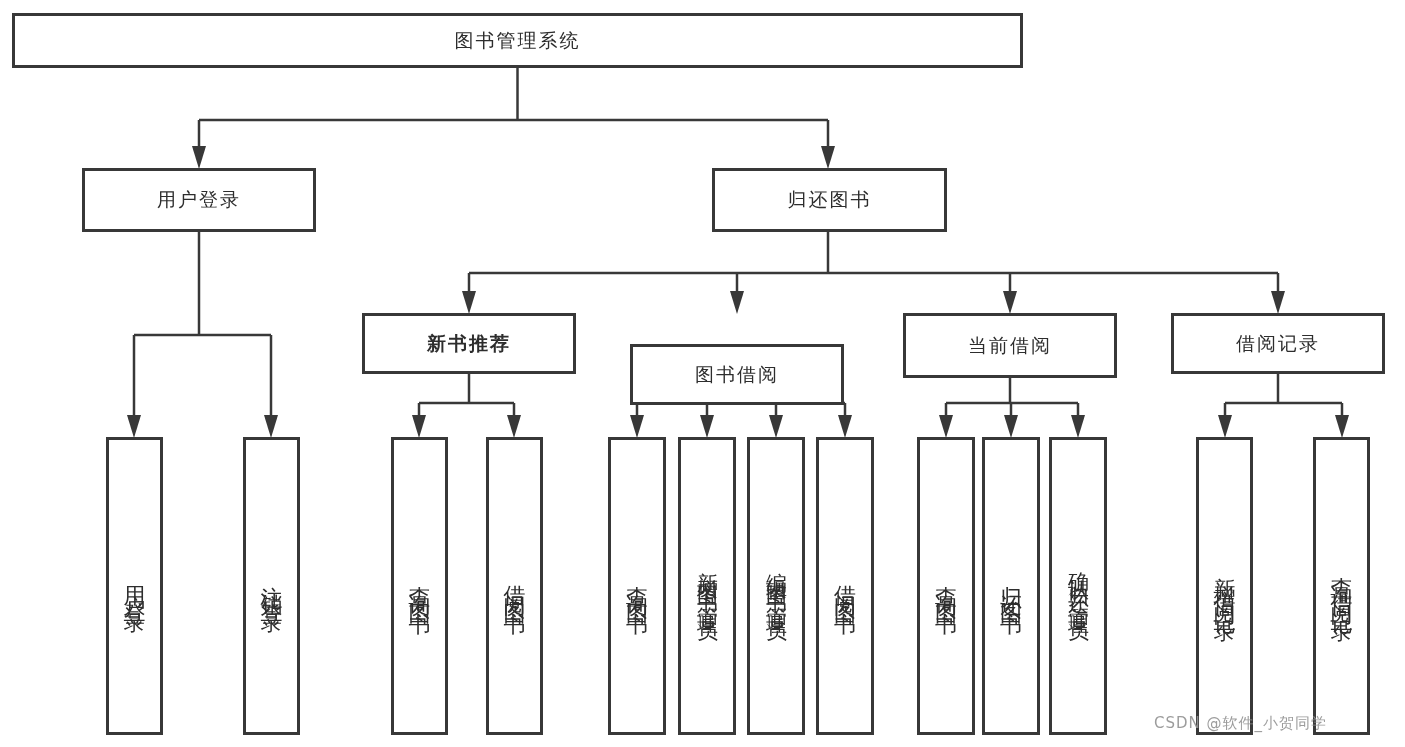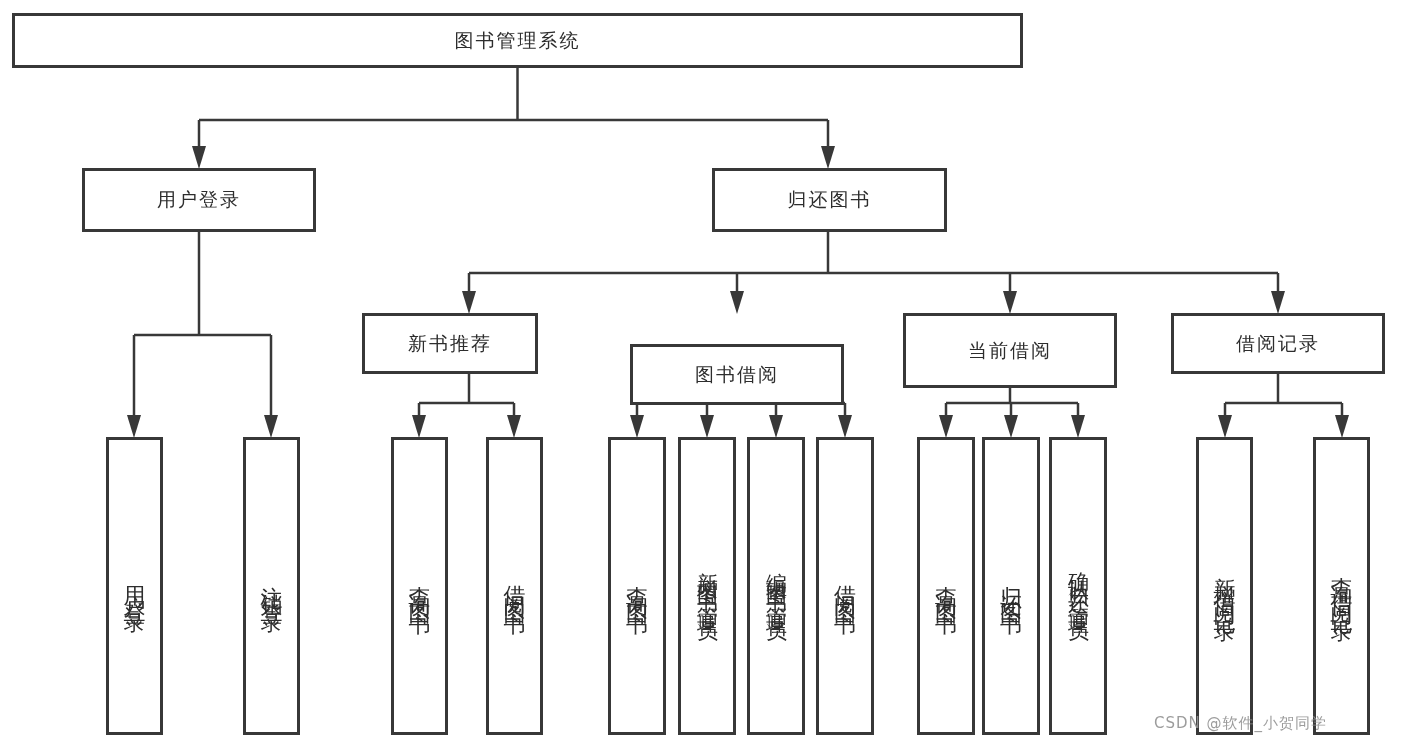--- a/index.html
+++ b/index.html
@@ -127,27 +127,27 @@
     <span>图书管理系统</span>
   </div>
 
   <div class="hbox" style="left:82px;top:168px;width:234px;height:64px;">
     <span>用户登录</span>
   </div>
   <div class="hbox" style="left:712px;top:168px;width:235px;height:64px;">
     <span>归还图书</span>
   </div>
 
-  <div class="hbox" style="left:362px;top:313px;width:176px;height:61px;">
+  <div class="hbox" style="left:362px;top:313px;width:214px;height:61px;font-weight:bold;">
     <span>新书推荐</span>
   </div>
   <div class="hbox" style="left:630px;top:313px;width:214px;height:61px;margin-top:31px;">
     <span>图书借阅</span>
   </div>
-  <div class="hbox" style="left:903px;top:313px;width:214px;height:75px;">
+  <div class="hbox" style="left:903px;top:313px;width:214px;height:65px;">
     <span>当前借阅</span>
   </div>
   <div class="hbox" style="left:1171px;top:313px;width:214px;height:61px;">
     <span>借阅记录</span>
   </div>
 
   <div class="leaf" style="left:106px;width:57px;">
     <span class="vtext">用户登录</span>
   </div>
   <div class="leaf" style="left:243px;width:57px;">

